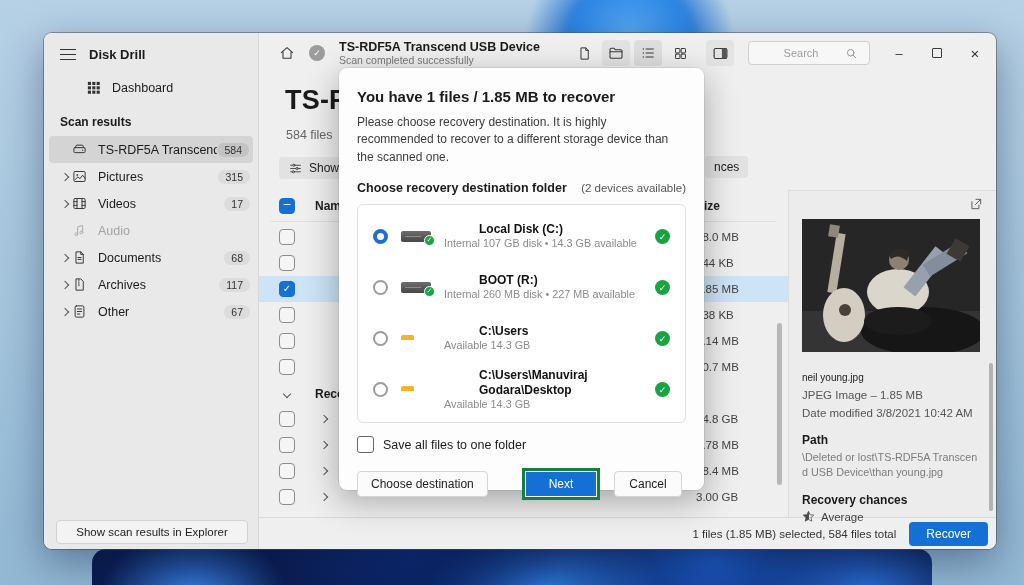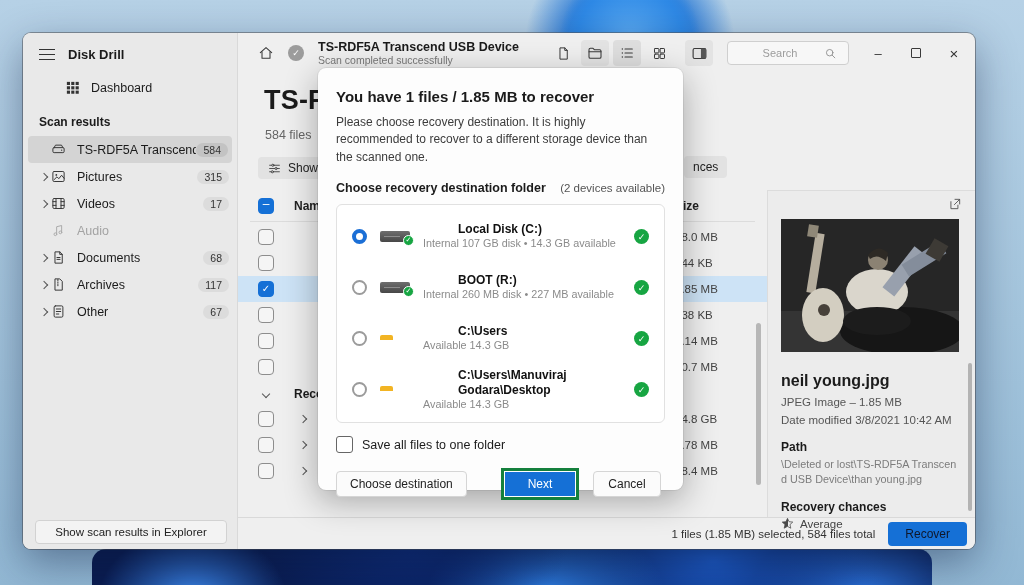--- a/index.html
+++ b/index.html
@@ -20,21 +20,21 @@
     background:
       radial-gradient(130px 95px at 12% 135%, #3b86ea, rgba(59,134,234,0) 72%),
       radial-gradient(210px 130px at 38% -25%, #0d2c7a, rgba(13,44,122,0) 75%),
       radial-gradient(170px 105px at 54% 125%, #2f80e6, rgba(47,128,230,0) 70%),
       radial-gradient(230px 140px at 74% 35%, #1c59c4, rgba(28,89,196,0) 75%),
       radial-gradient(150px 95px at 92% 120%, #2c72da, rgba(44,114,218,0) 75%),
       #0a1c50;
   }
 
   
-  .window { position:absolute; left:23px; top:33px; width:952px; height:516px;
+  .window { position:absolute; left:44px; top:33px; width:952px; height:516px;
     background:#efefef; border-radius:8px; display:flex;
     box-shadow:0 14px 42px rgba(10,25,60,.42), 0 0 0 1px rgba(90,90,90,.55);
     overflow:visible; }
   .win-clip { position:absolute; inset:0; border-radius:8px; overflow:hidden; display:flex; }
 
   
   .sidebar { width:215px; background:#e9e9e9; border-right:1px solid #d9d9d9;
     display:flex; flex-direction:column; position:relative; flex:none; }
   .sb-header { display:flex; align-items:center; gap:13px; padding:14px 14px 10px 16px; }
   .sb-title { font-weight:bold; font-size:13px; }
@@ -105,31 +105,31 @@
   .sect-row .cvslot { width:56px; display:flex; justify-content:center; }
   .sect-label { font-weight:bold; font-size:12px; }
   .sub-chev { margin-left:6px; }
   .tscroll { position:absolute; right:6px; top:133px; width:5px; height:162px; background:#b7b7b7; border-radius:3px; }
 
   
   .preview { width:208px; flex:none; border-left:1px solid #dcdcdc; border-top:1px solid #dcdcdc;
     background:#ececec; position:relative; padding:6px 14px 0 13px; }
   .pv-openlink { position:absolute; right:13px; top:6px; }
   .pv-photo { margin-top:22px; width:178px; height:133px; background:#262626; }
-  .pv-name { margin-top:16px; font-weight:bold; font-size:16px; }
+  .pv-name { margin-top:16px; font-weight:normal; font-size:10px; }
   .pv-line { margin-top:6px; font-size:11.5px; color:#555; }
   .pv-h { margin-top:14px; font-weight:bold; font-size:12px; }
   .pv-path { margin-top:3px; font-size:10.8px; color:#7c7c7c; line-height:1.35; word-break:break-all; }
   .pv-chance { margin-top:3px; font-size:11.5px; color:#444; display:flex; align-items:center; gap:6px; }
   .pvscroll { position:absolute; right:3px; top:172px; width:4px; height:148px; background:#b3b3b3; border-radius:2px; }
 
   
   .bottombar { height:32px; flex:none; border-top:1px solid #d9d9d9; display:flex; align-items:center;
     justify-content:flex-end; gap:13px; padding-right:8px; font-size:11.5px; color:#333; background:#efefef; }
-  .recover-btn { background:#1570d6; color:#0f172a; font-size:12px; border-radius:4px;
+  .recover-btn { background:#1570d6; color:#ffffff; font-size:12px; border-radius:4px;
     height:24px; padding:0 17px; display:flex; align-items:center; }
 
   
   .dialog { position:absolute; left:295px; top:35px; width:365px; height:422px; z-index:10;
     background:#fdfdfd; border-radius:8px; box-shadow:0 10px 34px rgba(0,0,0,.32), 0 0 0 1px rgba(0,0,0,.06);
     padding:20px 18px 0 18px; }
   .dlg-title { font-size:15px; font-weight:bold; }
   .dlg-desc { margin-top:9px; font-size:12px; color:#3c3c3c; line-height:1.45; width:320px; }
   .dlg-sect { margin-top:15px; display:flex; align-items:baseline; justify-content:space-between; }
   .dlg-sect-title { font-weight:bold; font-size:12.5px; }
@@ -465,20 +465,29 @@
         </div>
         <div class="trow">
           <span class="c-check">
                 <span class="cb"></span>
               </span>
           <span class="c-name">
                 <i class="cv-r sub-chev"></i>
               </span>
           <span class="c-size">98.4 MB</span>
         </div>
+        <div class="trow">
+          <span class="c-check">
+                <span class="cb"></span>
+              </span>
+          <span class="c-name">
+                <i class="cv-r sub-chev"></i>
+              </span>
+          <span class="c-size">3.00 GB</span>
+        </div>
 
         <div class="tscroll"></div>
       </div>
 
       <div class="preview">
         <span class="pv-openlink">
           <svg class="ic" width="14" height="14" viewBox="0 0 24 24" style="stroke:#555">
             <path d="M5 8v12h12v-6"></path>
                 <path d="M12 4h8v8"></path>
                 <path d="M20 4 11 13"></path>

